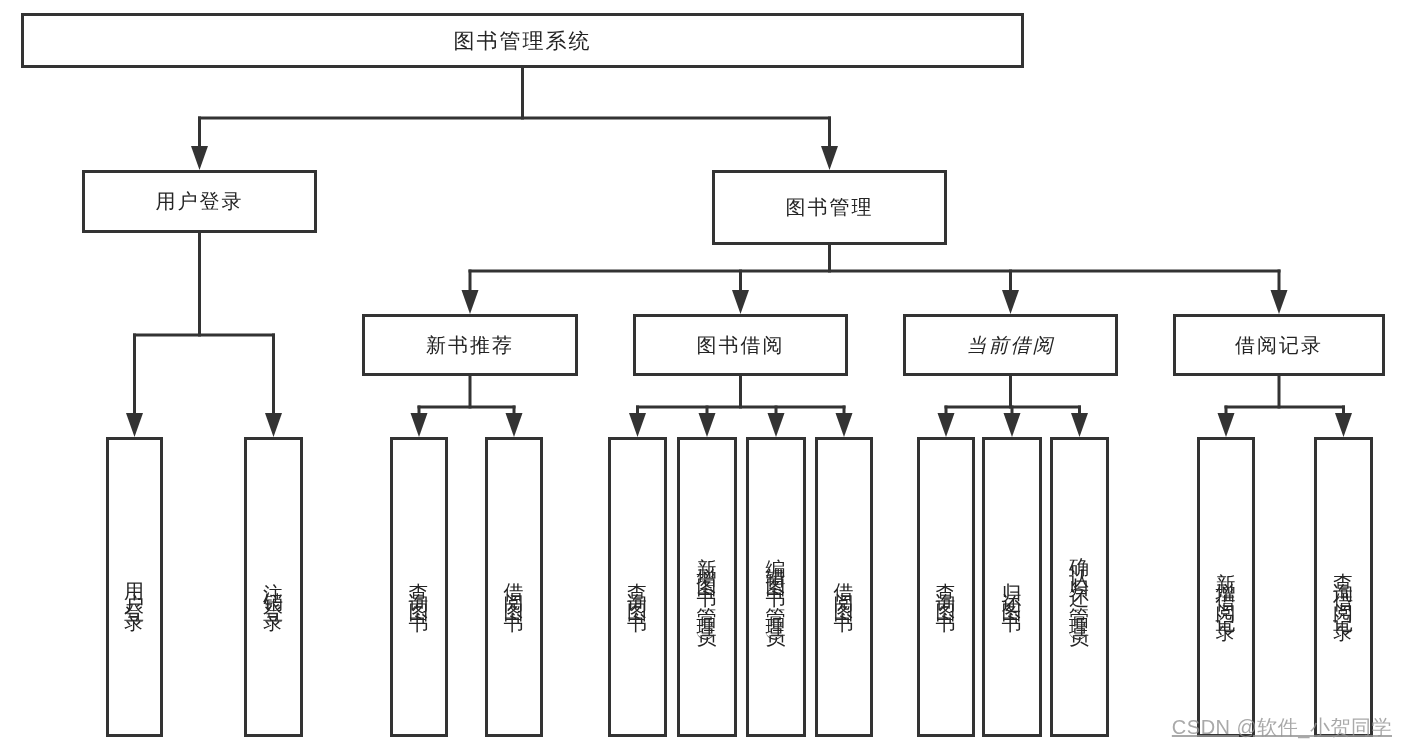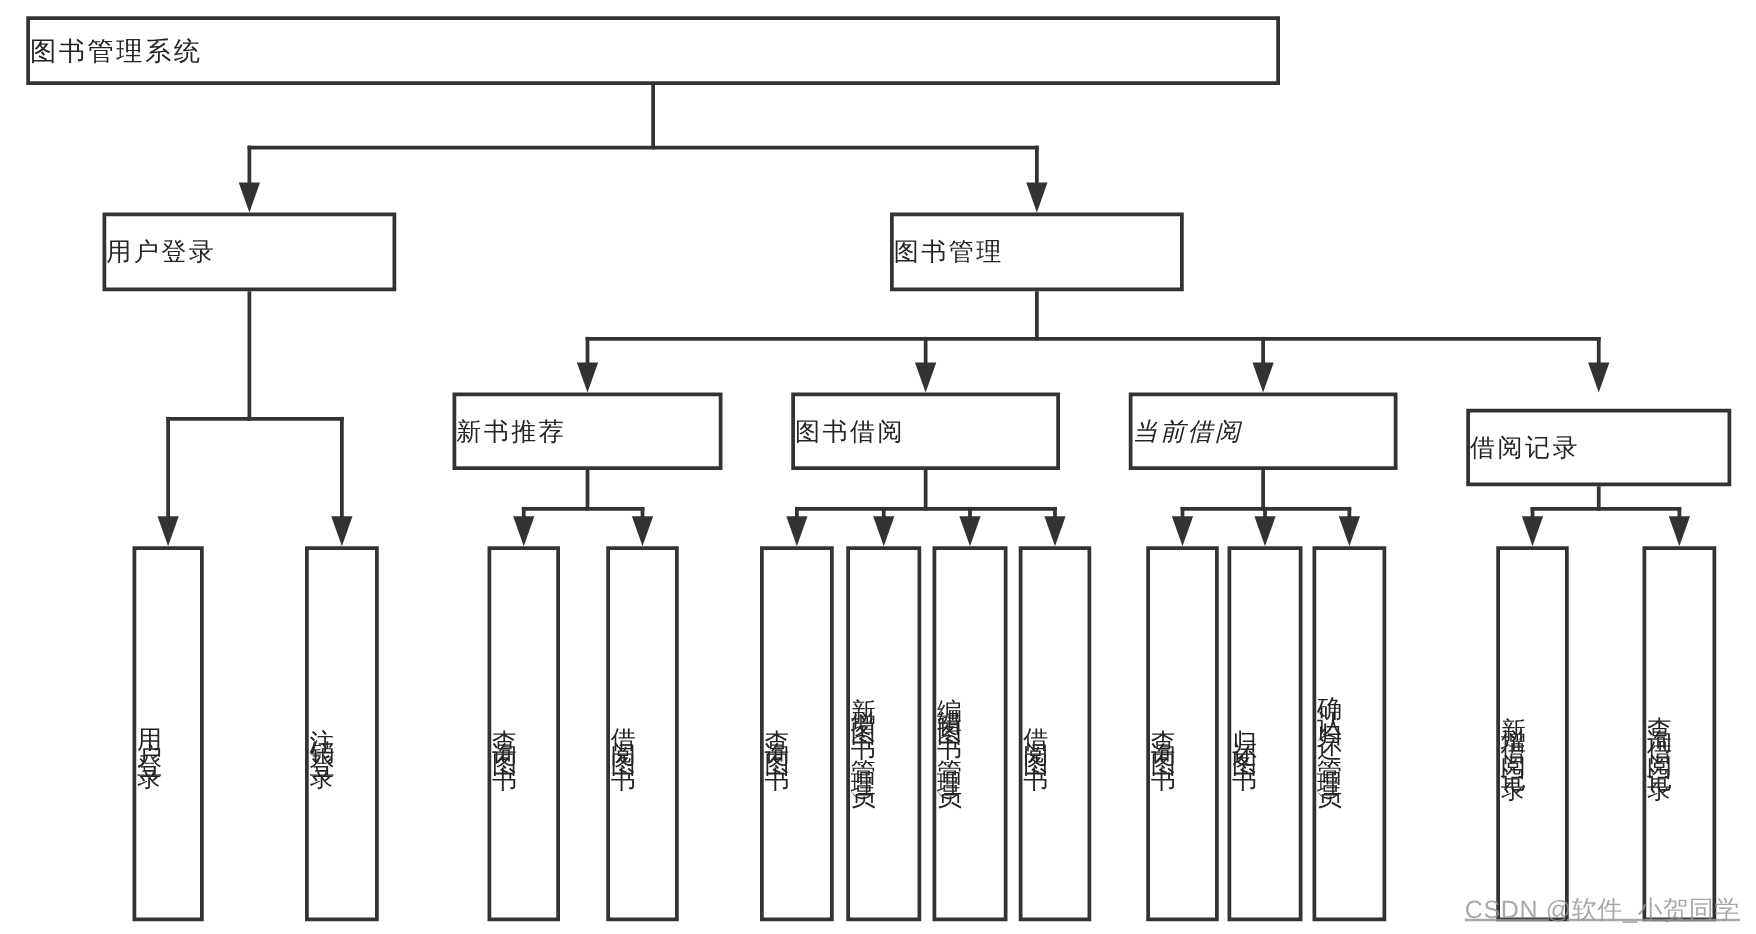--- a/index.html
+++ b/index.html
@@ -23,20 +23,21 @@
     stroke-linecap: square;
   }
   #wires polygon { fill: #333333; stroke: none; }
   .node {
     position: absolute;
     box-sizing: border-box;
     border: 3px solid #333333;
     background: #ffffff;
     display: flex;
     align-items: center;
+    justify-content: center;
     color: #242424;
     font-size: 20px;
   }
   .hnode span { letter-spacing: 2px; white-space: nowrap; }
   .root-node span { font-size: 21px; }
   .vnode span {
     writing-mode: vertical-rl;
     text-orientation: mixed;
     letter-spacing: 10px;
     line-height: 1;
@@ -114,34 +115,34 @@
       <polygon points="1335,413 1352,413 1343.5,437"></polygon>
     </svg>
 
   <div class="node hnode root-node" style="left:21px; top:13px; width:1003px; height:55px;">
     <span>图书管理系统</span>
   </div>
 
   <div class="node hnode" style="left:82px; top:170px; width:235px; height:63px;">
     <span>用户登录</span>
   </div>
-  <div class="node hnode" style="left:712px; top:170px; width:235px; height:63px;">
+  <div class="node hnode" style="left:712px; top:170px; width:235px; height:75px;">
     <span>图书管理</span>
   </div>
 
   <div class="node hnode" style="left:633px; top:314px; width:215px; height:62px;">
     <span>图书借阅</span>
   </div>
   <div class="node hnode" style="left:362px; top:314px; width:216px; height:62px;">
     <span>新书推荐</span>
   </div>
   <div class="node hnode" style="left:903px; top:314px; width:215px; height:62px;font-style:italic;">
     <span>当前借阅</span>
   </div>
-  <div class="node hnode" style="left:1173px; top:314px; width:212px; height:62px;margin-top:13px;">
+  <div class="node hnode" style="left:1173px; top:314px; width:212px; height:62px;">
     <span>借阅记录</span>
   </div>
 
   <div class="node vnode" style="left:106px; top:437px; width:57px; height:300px;">
     <span>用户登录</span>
   </div>
   <div class="node vnode" style="left:244px; top:437px; width:59px; height:300px;">
     <span>注销登录</span>
   </div>
 

